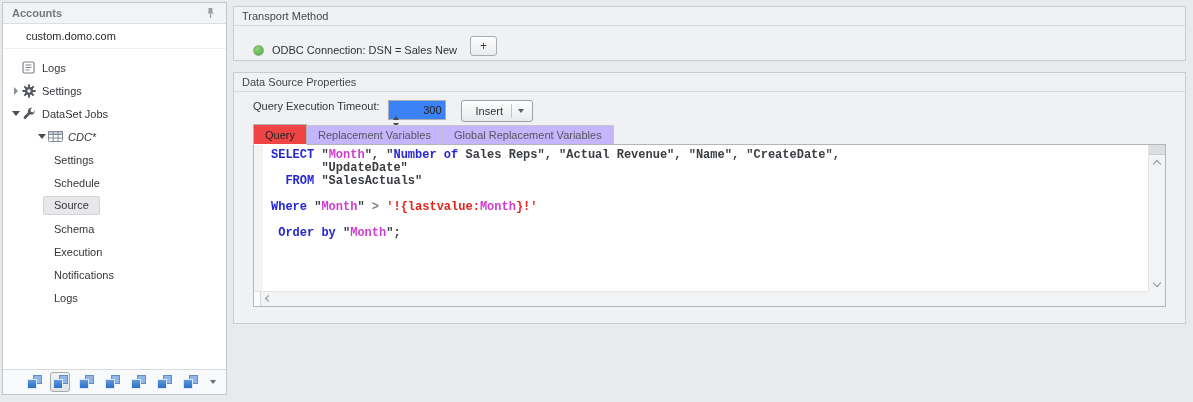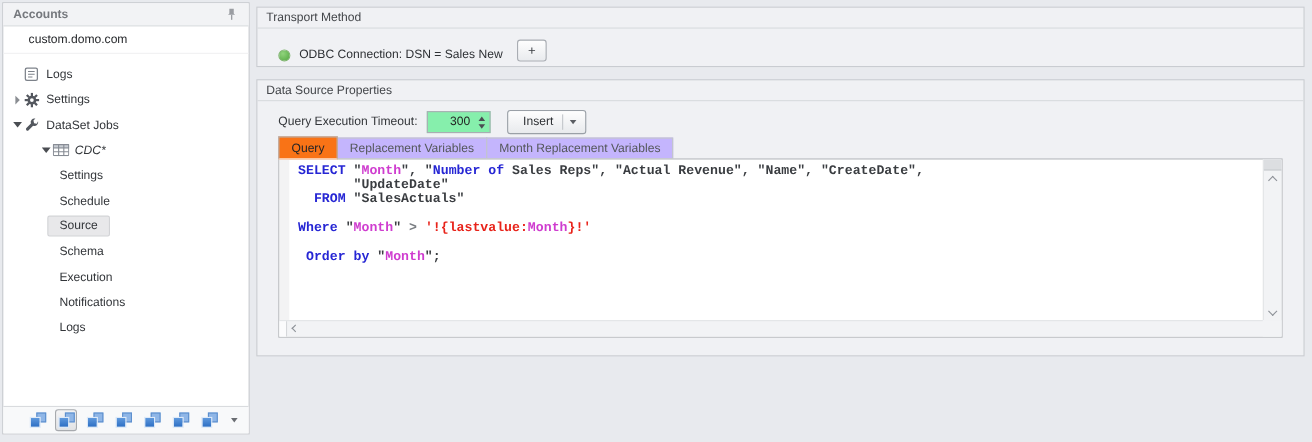--- a/index.html
+++ b/index.html
@@ -48,38 +48,38 @@
   
   .transport-row { display:flex; align-items:flex-end; margin:10px 0 0 19px; }
   .status-dot { width:11px; height:11px; border-radius:50%;
                 background:radial-gradient(circle at 35% 30%, #90d37c, #54a842); border:1px solid #7fb56f; }
   .conn-label { font-size:11px; color:#2e3135; margin-left:8px; }
   .plus-btn { margin-left:13px; width:27px; height:20px; border:1px solid #a9adb3; border-radius:3px;
               background:linear-gradient(#fefefe,#e9ebee); font-size:12px; color:#3a3d41;
               display:flex; align-items:center; justify-content:center; }
 
   
-  .timeout-row { position:absolute; left:19px; top:27px; display:flex; align-items:center; }
+  .timeout-row { position:absolute; left:19px; top:27px; display:flex; }
   .timeout-label { font-size:11px; color:#33363a; }
-  .spin { margin-left:8px; width:58px; height:20px; border:1px solid #a9adb3; background:#86efac; display:flex; }
+  .spin { margin-left:8px; width:58px; height:20px; border:1px solid #a9adb3; background:#3b82f6; display:flex;flex-direction:column; }
   .spin-value { flex:1; text-align:right; font-size:11px; color:#222; padding:3px 3px 0 0; }
   .spin-btns { width:14px; display:flex; flex-direction:column; align-items:center; justify-content:center; gap:3px; }
   .spin-up { width:0; height:0; border-bottom:4px solid #4a4d52; border-left:3.5px solid transparent; border-right:3.5px solid transparent; }
   .spin-down { width:0; height:0; border-top:4px solid #4a4d52; border-left:3.5px solid transparent; border-right:3.5px solid transparent; }
   .insert-btn { margin-left:15px; height:22px; border:1px solid #9aa0a7; border-radius:3px;
                 background:linear-gradient(#fefefe,#e8eaed); display:flex; align-items:center; padding:0 8px; }
   .insert-label { font-size:11px; color:#2f3236; padding:0 8px 0 6px; }
   .insert-divider { width:1px; height:14px; background:#c3c6ca; margin-right:6px; }
   .insert-caret { width:0; height:0; border-top:4px solid #5a5d62; border-left:3.5px solid transparent; border-right:3.5px solid transparent; }
 
   
   .tabs { position:absolute; left:19px; top:51px; display:flex; align-items:flex-end; }
   .tab { height:20px; padding:0 11px; font-size:11px; display:flex; align-items:center;
          border:1px solid #c3c6ca; background:#c4b5fd; color:#54575b; margin-right:-1px; }
-  .tab.active { background:#f97316; border-color:#b2b5b9; border-bottom-color:#fff; height:21px;
+  .tab.active { background:#ef4444; border-color:#b2b5b9; border-bottom-color:#fff; height:21px;
                 color:#222428; position:relative; z-index:2; }
 
   
   .editor-wrap { position:absolute; left:19px; top:71px; right:19px; bottom:16px;
                  background:#fff; border:1px solid #b2b5b9; }
   .code-area { position:absolute; left:0; top:0; right:17px; bottom:15px; overflow:hidden; }
   .code-margin { position:absolute; left:0; top:0; bottom:0; width:9px; background:#f3f3f4; }
   .code-lines { position:absolute; left:17px; top:4px; font-family:"Liberation Mono",monospace;
                 font-size:12px; font-weight:600; }
   .code-line { height:13px; line-height:13px; white-space:pre; }
@@ -280,21 +280,21 @@
       <span class="insert-btn">
         <span class="insert-label">Insert</span>
         <span class="insert-divider"></span>
         <span class="insert-caret"></span>
       </span>
     </div>
 
     <div class="tabs">
       <span class="tab active">Query</span>
       <span class="tab">Replacement Variables</span>
-      <span class="tab">Month Replacement Variables</span>
+      <span class="tab">Global Replacement Variables</span>
     </div>
 
     <div class="editor-wrap">
       <div class="code-area">
         <div class="code-margin"></div>
         <div class="code-lines">
             <div class="code-line"><span class="tok-k">SELECT</span><span class="tok-p"> "</span><span class="tok-m">Month</span><span class="tok-p">", "</span><span class="tok-k">Number of</span><span class="tok-p"> Sales Reps", "Actual Revenue", "Name", "CreateDate",</span></div>
             <div class="code-line"><span class="tok-p">       "UpdateDate"</span></div>
             <div class="code-line"><span class="tok-p">  </span><span class="tok-k">FROM</span><span class="tok-p"> "SalesActuals"</span></div>
             <div class="code-line">&nbsp;</div>

